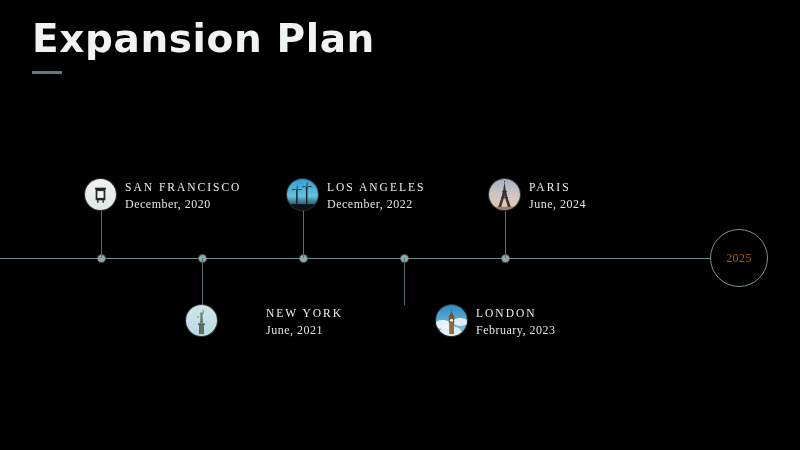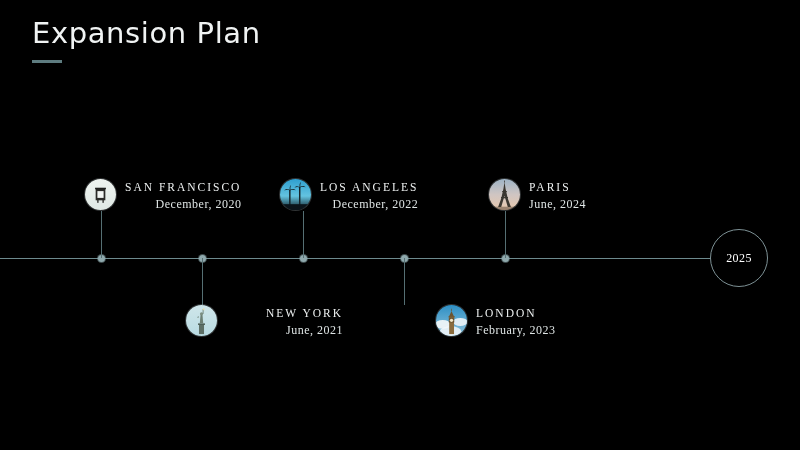--- a/index.html
+++ b/index.html
@@ -17,22 +17,22 @@
   }
 
   
   #title-block {
     position: absolute;
     left: 32px;
     top: 18px;
   }
   #page-title {
     font-family: "DejaVu Sans", sans-serif;
-    font-weight: 400;
-    font-size: 29px;
+    font-weight: 700;
+    font-size: 39px;
     letter-spacing: 0.6px;
     color: #f0f3f3;
     line-height: 1.1;
     white-space: nowrap;
   }
   #title-accent {
     margin-top: 10px;
     width: 30px;
     height: 3px;
     background: #5e7c80;
@@ -74,21 +74,21 @@
     border: 1px solid #7d9195;
     border-radius: 50%;
     display: flex;
     align-items: center;
     justify-content: center;
     box-sizing: border-box;
   }
   #end-year {
     font-family: "Liberation Serif", serif;
     font-size: 12px;
-    color: #ffffff;
+    color: #a16207;
     letter-spacing: 0.4px;
   }
 
   
   .milestone {
     position: absolute;
     display: flex;
     align-items: flex-start;
   }
   .badge {
@@ -114,21 +114,20 @@
     text-transform: uppercase;
     line-height: 1.25;
   }
   .date {
     font-family: "Liberation Serif", serif;
     font-size: 12px;
     letter-spacing: 0.5px;
     color: #dfe5e5;
     line-height: 1.35;
     margin-top: 2px;
-    text-align: right;
   }
 </style>
 </head>
 <body>
 
 <div id="slide">
 
   <div id="title-block">
     <div id="page-title">Expansion Plan</div>
     <div id="title-accent"></div>
@@ -193,21 +192,21 @@
         <path d="M17 4.6 l1.9 -1.4 l0 2.4 z" fill="#e8d9a0"></path>
         <path d="M13.2 11.4 l-1.8 1.2 l1.4 0.9 z" fill="#6d8075"></path>
       </svg>
     </div>
     <div class="labels">
       <div class="city">NEW YORK</div>
       <div class="date">June, 2021</div>
     </div>
   </div>
 
-  <div class="milestone" style="left:280px; top:179px;">
+  <div class="milestone" style="left:287px; top:179px;">
     <div class="badge">
       <svg viewBox="0 0 32 32">
         <defs>
           <linearGradient id="lag" x1="0" y1="0" x2="0" y2="1">
             <stop offset="0" stop-color="#2f9fd0"></stop>
             <stop offset="0.55" stop-color="#63c3e0"></stop>
             <stop offset="1" stop-color="#0d1a20"></stop>
           </linearGradient>
         </defs>
         <rect width="32" height="32" fill="url(#lag)"></rect>

